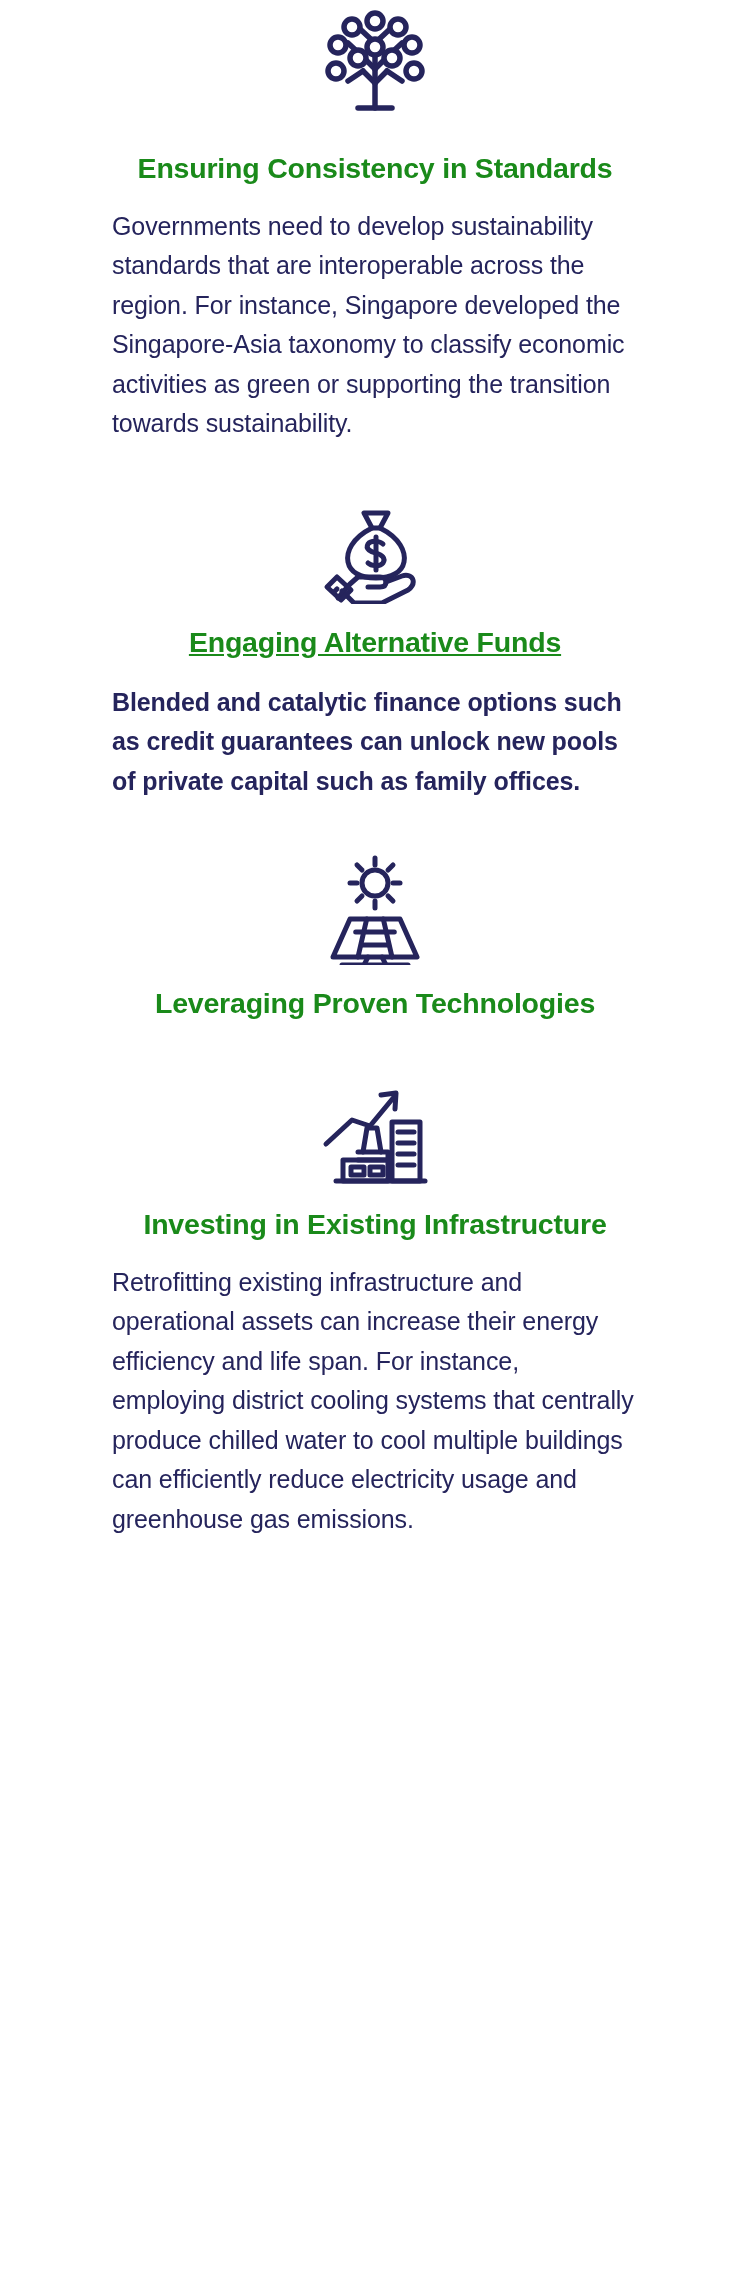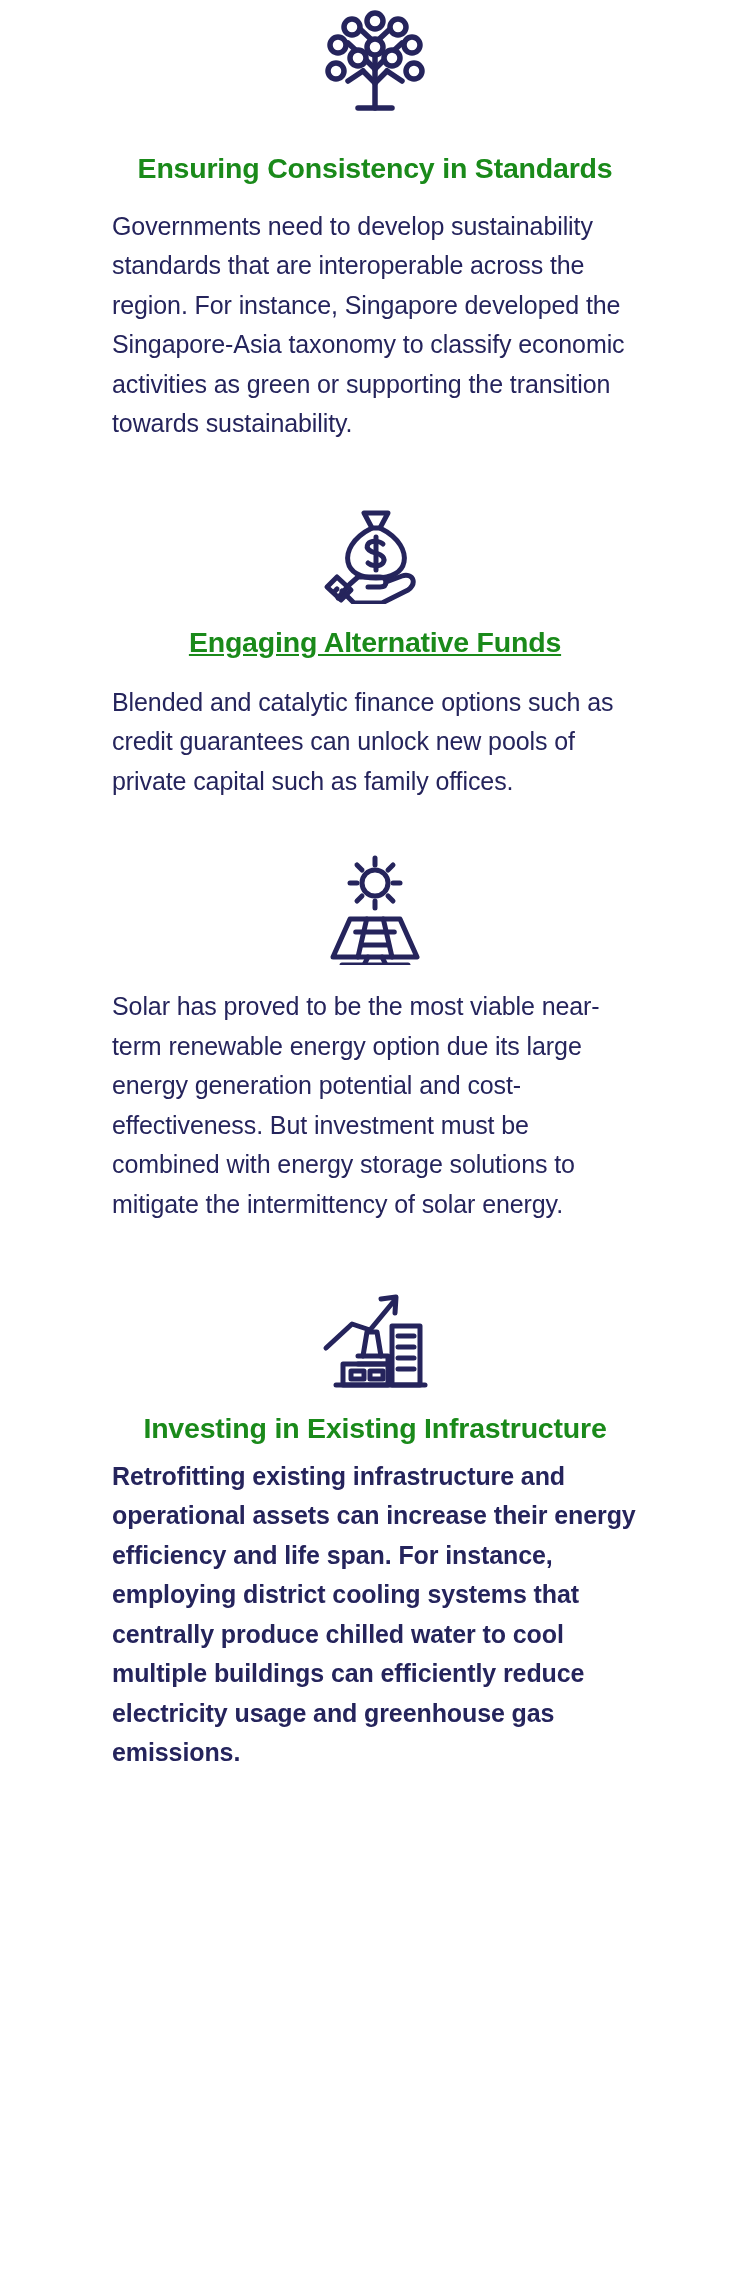--- a/index.html
+++ b/index.html
@@ -64,21 +64,21 @@
   #sec-funds .body-text { margin-top: 24px; }
 
   #sec-tech { padding-top: 42px; }
   #sec-tech .icon-wrap { height: 122px; }
   #sec-tech .heading { margin-top: 22px; }
   #sec-tech .body-text { margin-top: 22px; }
 
   #sec-infra { padding-top: 46px; }
   #sec-infra .icon-wrap { height: 122px; }
   #sec-infra .heading { margin-top: 20px; }
-  #sec-infra .body-text { margin-top: 12px; font-weight: bold; }
+  #sec-infra .body-text { margin-top: 22px; }
 </style>
 </head>
 <body style="background: rgb(255, 255, 255);">
 
 <div class="page" style="background: rgb(255, 255, 255);">
 
   <div class="section" id="sec-standards">
     <div class="icon-wrap">
       <svg width="110" height="115" viewBox="0 0 110 115" aria-hidden="true">
         <g fill="none" stroke="#25245c" stroke-width="5.5" stroke-linecap="round" stroke-linejoin="round">
@@ -130,21 +130,21 @@
 
           <path d="M22 90 L34 76 L42 69 L64 69 C68 69 70 71 70 74 C70 77 68 79 64 79 L52 79"></path>
           <path d="M70 74 L86 68 C91 66 96 68 97 72 C98 76 96 79 92 82 L66 95 L38 95 L26 83"></path>
 
           <path d="M11 79 L21 69 L35 82 L25 92 Z"></path>
           <path d="M18 84 L21 81"></path>
         </g>
       </svg>
     </div>
     <div class="heading" style="color: rgb(26, 138, 26);">Engaging Alternative Funds</div>
-    <div class="body-text" style="color: rgb(37, 36, 92);">Blended and catalytic finance options such as credit guarantees can unlock new pools of private capital such as family offices.</div>
+    <div class="body-text" style="color: rgb(37, 36, 92); font-weight: bold;">Blended and catalytic finance options such as credit guarantees can unlock new pools of private capital such as family offices.</div>
   </div>
 
   <div class="section" id="sec-tech">
     <div class="icon-wrap">
       <svg width="110" height="112" viewBox="0 0 110 112" aria-hidden="true">
         <g fill="none" stroke="#25245c" stroke-width="5" stroke-linecap="round" stroke-linejoin="round">
 
           <circle cx="55" cy="30" r="13"></circle>
           <path d="M55 5 L55 12"></path>
           <path d="M55 48 L55 55"></path>
@@ -162,21 +162,21 @@
 
           <path d="M46.7 66 L38 104"></path>
           <path d="M63.3 66 L72 104"></path>
 
           <path d="M48 104 L44 112"></path>
           <path d="M62 104 L66 112"></path>
           <path d="M22 112 L88 112"></path>
         </g>
       </svg>
     </div>
-    <div class="body-text" style="color: rgb(37, 36, 92);">Solar has proved to be the most viable near-term renewable energy option due its large energy generation potential and cost-effectiveness. But investment must be combined with energy storage solutions to mitigate the intermittency of solar energy.</div>
+    <div class="heading" style="color: rgb(26, 138, 26);">Leveraging Proven Technologies</div>
   </div>
 
   <div class="section" id="sec-infra">
     <div class="icon-wrap">
       <svg width="106" height="106" viewBox="0 0 106 106" aria-hidden="true">
         <g fill="none" stroke="#25245c" stroke-width="5" stroke-linecap="round" stroke-linejoin="round">
 
           <path d="M4 62 L30 38 L48 44 L72 15"></path>
           <path d="M59 13 L74 11 L73 27"></path>
 

